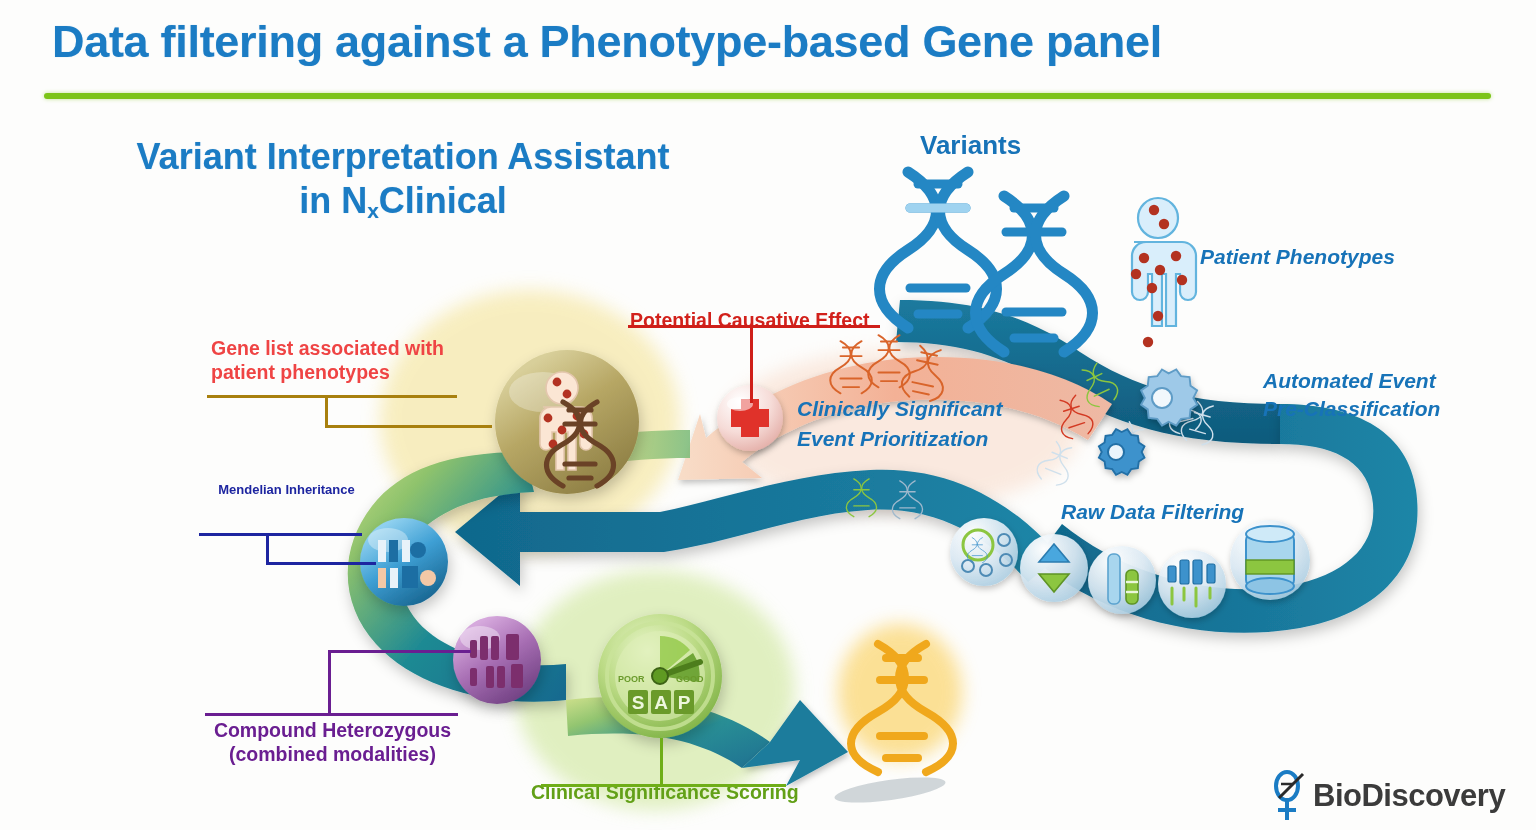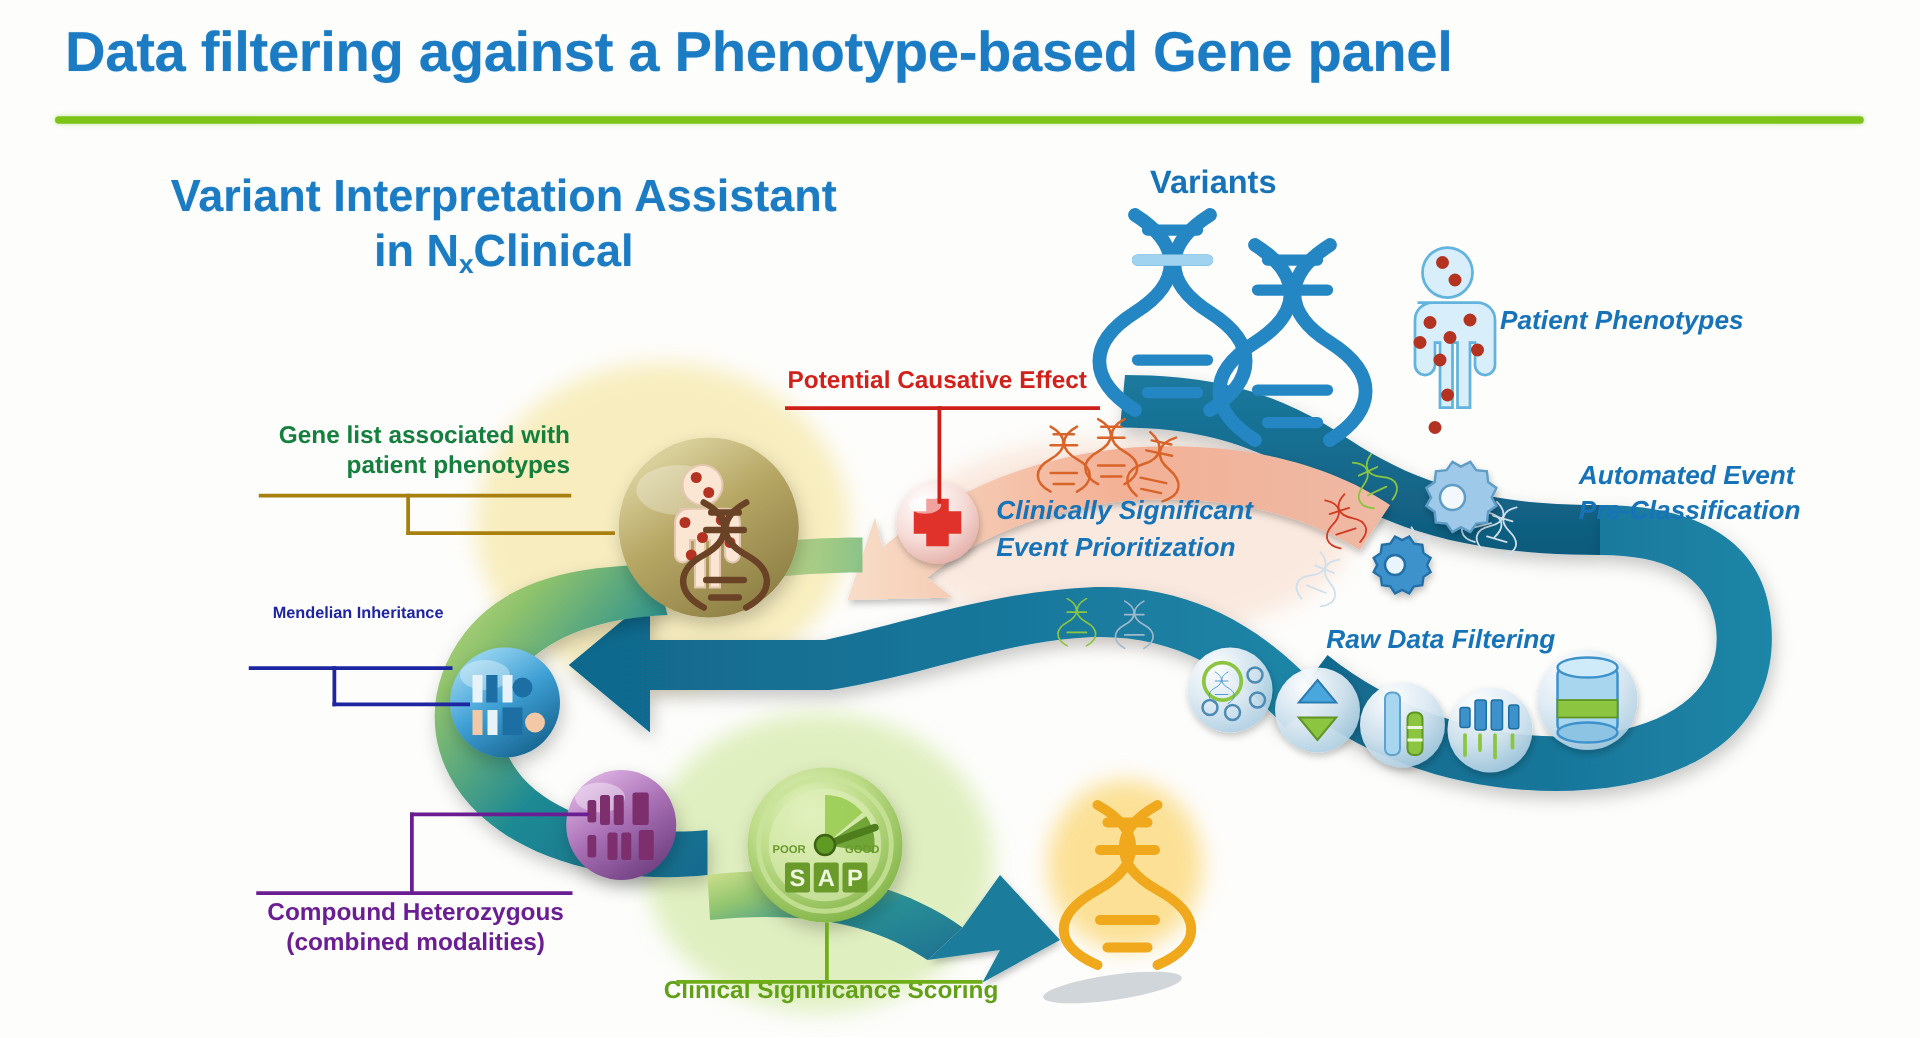--- a/index.html
+++ b/index.html
@@ -66,28 +66,28 @@
   .lbl-best{
     left:964px;top:695px;
     font-size:32px;font-weight:bold;color:#12667f;
   }
   
   .callout-text{position:absolute;font-weight:bold;line-height:1.25;}
   .rule{position:absolute;}
   
   .c-gene .callout-text{
     left:211px;top:336px;width:245px;
-    font-size:19.5px;color:#15803d;text-align:right;
+    font-size:19.5px;color:#ef4444;text-align:left;
   }
   .c-gene .r1{left:207px;top:395px;width:250px;height:3px;background:#a8800e;}
   .c-gene .r2{left:325px;top:395px;width:3px;height:33px;background:#a8800e;}
   .c-gene .r3{left:325px;top:425px;width:167px;height:3px;background:#a8800e;}
   
   .c-cause .callout-text{
-    left:630px;top:292px;
+    left:630px;top:308px;
     font-size:19.5px;color:#d2211b;
   }
   .c-cause .r1{left:628px;top:325px;width:252px;height:3px;background:#cf1f19;}
   .c-cause .r2{left:750px;top:325px;width:3px;height:78px;background:#cf1f19;}
   
   .c-mend .callout-text{
     left:214px;top:482px;width:145px;
     font-size:13px;color:#1d25a0;text-align:center;
   }
   .c-mend .r1{left:199px;top:533px;width:163px;height:3px;background:#1d25a0;}
@@ -571,14 +571,24 @@
     <div class="rule r2"></div>
     <div class="rule r3"></div>
   </div>
 
   <div class="c-score">
     <div class="callout-text">Clinical Significance Scoring</div>
     <div class="rule r1"></div>
     <div class="rule r2"></div>
   </div>
 
+  <div class="logo">
+    <svg width="44" height="52" viewBox="0 0 44 52">
+      <ellipse cx="22" cy="16" rx="11" ry="14" fill="none" stroke="#1b7cc4" stroke-width="4"></ellipse>
+      <line x1="22" y1="30" x2="22" y2="50" stroke="#1b7cc4" stroke-width="4"></line>
+      <line x1="13" y1="40" x2="31" y2="40" stroke="#1b7cc4" stroke-width="4"></line>
+      <line x1="14" y1="28" x2="38" y2="4" stroke="#2b2b2b" stroke-width="3"></line>
+      <line x1="16" y1="14" x2="28" y2="14" stroke="#2b2b2b" stroke-width="2.5"></line>
+    </svg>
+    <span class="logo-text">BioDiscovery</span>
+  </div>
 
 </div>
 
 </body></html>

